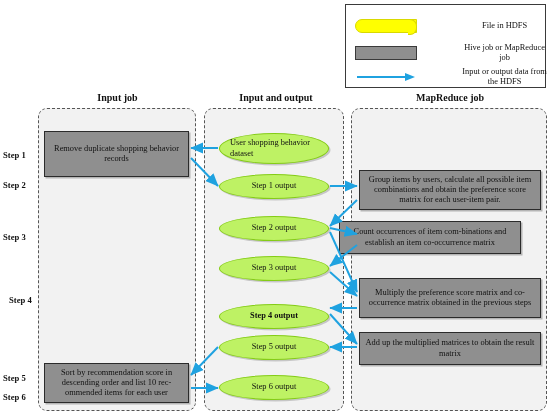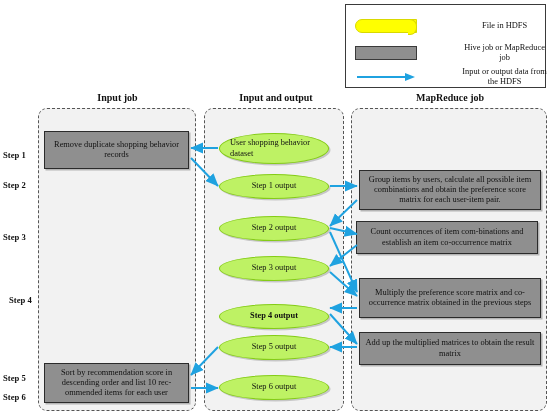--- a/index.html
+++ b/index.html
@@ -122,21 +122,21 @@
   <div class="panel" style="left:204px;top:108px;width:140px;height:303px;"></div>
   <div class="panel" style="left:351px;top:108px;width:196px;height:303px;"></div>
 
   <div class="step-label" style="left:3px;top:150px;">Step 1</div>
   <div class="step-label" style="left:3px;top:180px;">Step 2</div>
   <div class="step-label" style="left:3px;top:232px;">Step 3</div>
   <div class="step-label" style="left:9px;top:295px;">Step 4</div>
   <div class="step-label" style="left:3px;top:373px;">Step 5</div>
   <div class="step-label" style="left:3px;top:392px;">Step 6</div>
 
-  <div class="gbox" style="left:44px;top:131px;width:145px;height:38px;">
+  <div class="gbox" style="left:44px;top:131px;width:145px;height:46px;">
     <span>Remove duplicate shopping behavior records</span>
   </div>
 
   <div class="gbox" style="left:44px;top:363px;width:145px;height:40px;">
     <span>Sort by recommendation score in descending order and list 10 rec-ommended items for each user</span>
   </div>
 
   <div class="ybox" style="left:219px;top:133px;width:110px;height:31px;">
     <span class="ytext">User shopping behavior dataset</span>
   </div>
@@ -162,21 +162,21 @@
   </div>
 
   <div class="ybox" style="left:219px;top:375px;width:110px;height:25px;">
     <span class="ytext">Step 6 output</span>
   </div>
 
   <div class="gbox" style="left:359px;top:170px;width:182px;height:40px;">
     <span>Group items by users, calculate all possible item combinations and obtain the preference score matrix for each user-item pair.</span>
   </div>
 
-  <div class="gbox" style="left:356px;top:221px;width:182px;height:33px;">
+  <div class="gbox" style="left:339px;top:221px;width:182px;height:33px;">
     <span>Count occurrences of item com-binations and establish an item co-occurrence matrix</span>
   </div>
 
   <div class="gbox" style="left:359px;top:278px;width:182px;height:40px;">
     <span>Multiply the preference score matrix and co-occurrence matrix obtained in the previous steps</span>
   </div>
 
   <div class="gbox" style="left:359px;top:332px;width:182px;height:33px;">
     <span>Add up the multiplied matrices to obtain the result matrix</span>
   </div>

